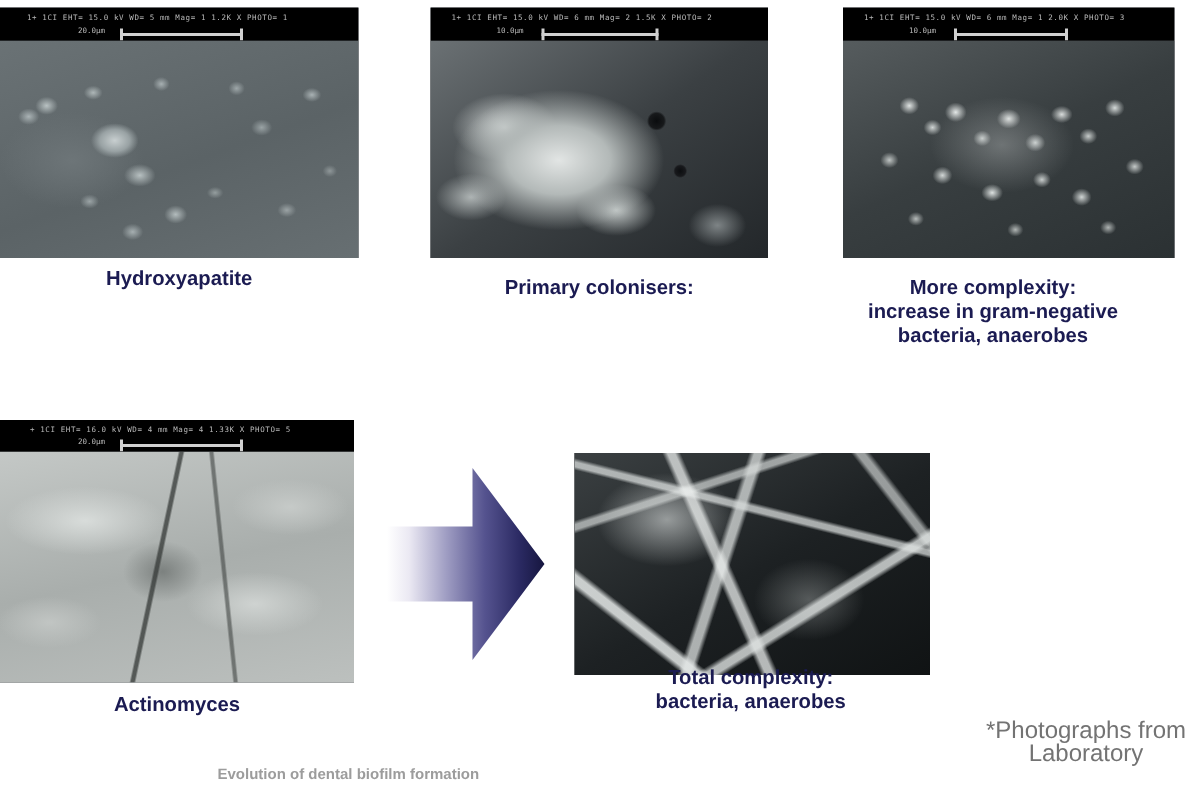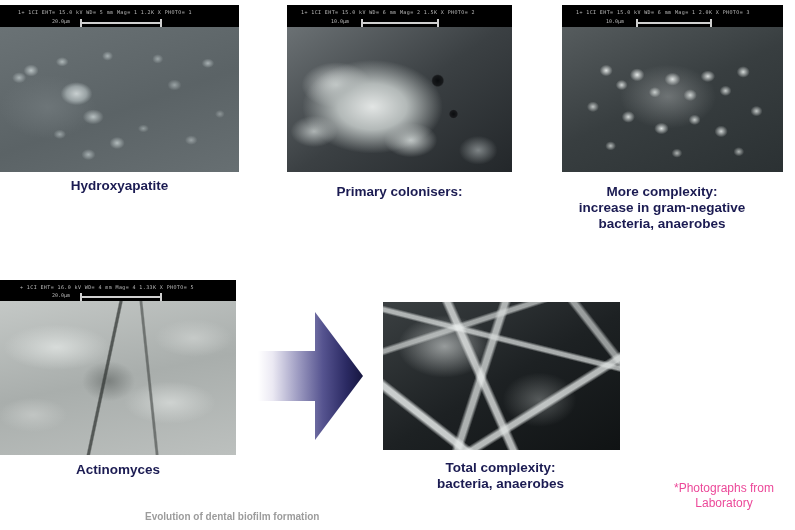--- a/index.html
+++ b/index.html
@@ -185,22 +185,22 @@
   .footer-title {
     position: absolute;
     color: #9c9c9c;
     font-weight: bold;
     font-size: 10px;
     font-family: "Liberation Sans", sans-serif;
     white-space: nowrap;
   }
   .footer-credit {
     position: absolute;
-    color: #ec4899;
-    font-size: 12px;
+    color: #737373;
+    font-size: 16px;
     line-height: 14.5px;
     text-align: center;
     font-family: "Liberation Sans", sans-serif;
   }
 </style>
 </head>
 <body>
 
 <div class="slide">
 
@@ -276,21 +276,21 @@
       </defs>
       <path d="M 0,41 L 57,41 L 57,2 L 105,66 L 57,130 L 57,91 L 0,91 Z" fill="url(#arrowGrad)"></path>
     </svg>
   </div>
 
   <div class="micrograph" style="left:383px; top:302px; width:237px; height:148px;">
     <div class="mic-body" style="top:0px;">
       <div class="tex-total"></div>
     </div>
   </div>
-  <div class="caption" style="left:378px; top:460px; width:245px;">
+  <div class="caption" style="left:378px; top:444px; width:245px;">
     <div>Total complexity:</div>
     <div>bacteria, anaerobes</div>
   </div>
 
   <div class="footer-title" style="left:145px; top:511px;">Evolution of dental biofilm formation</div>
 
   <div class="footer-credit" style="left:655px; top:481px; width:138px;">
     <div>*Photographs from</div>
     <div>Laboratory</div>
   </div>

